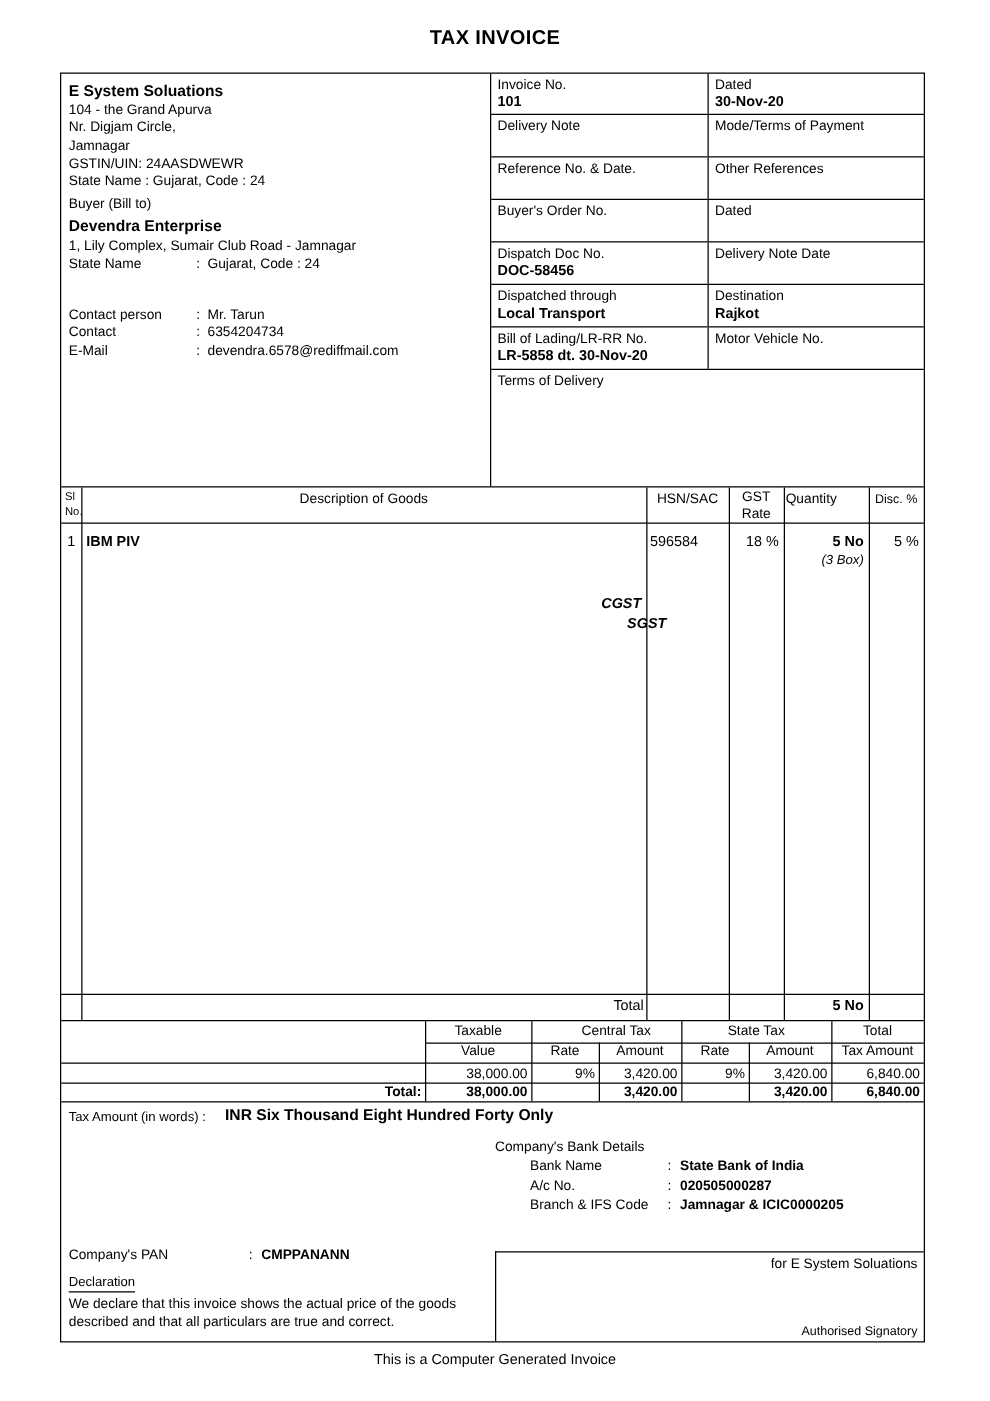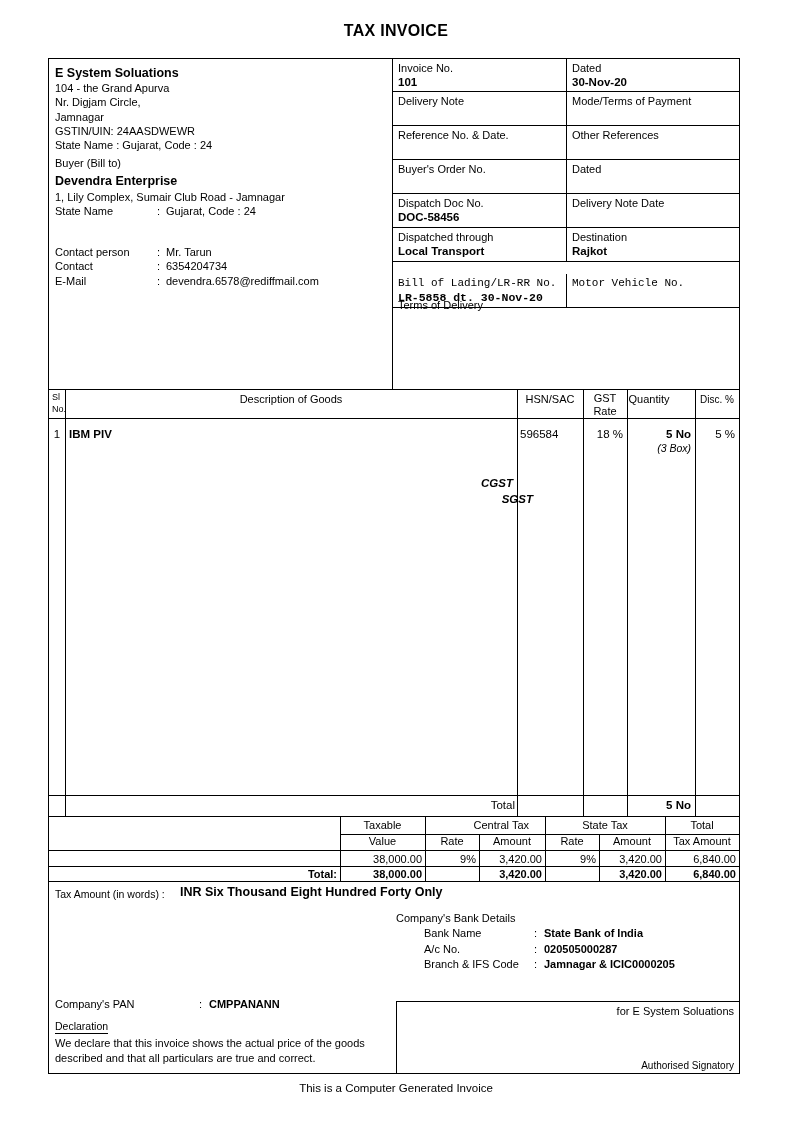--- a/index.html
+++ b/index.html
@@ -343,21 +343,21 @@
           <div class="hcell c1">
             <div class="hlabel">Dispatched through</div>
             <div class="hvalue">Local Transport</div>
           </div>
           <div class="hcell c2">
             <div class="hlabel">Destination</div>
             <div class="hvalue">Rajkot</div>
           </div>
         </div>
 
-        <div class="hrow" style="top:215px;height:34px;font-family:Liberation Mono, monospace;">
+        <div class="hrow" style="top:203px;height:34px;">
           <div class="hcell c1">
             <div class="hlabel">Bill of Lading/LR-RR No.</div>
             <div class="hvalue">LR-5858 dt. 30-Nov-20</div>
           </div>
           <div class="hcell c2">
             <div class="hlabel">Motor Vehicle No.</div>
             <div class="hvalue"></div>
           </div>
         </div>
 
@@ -416,21 +416,21 @@
 
       <div class="ts-vline" style="left:291px;top:0;height:64px;"></div>
       <div class="ts-vline" style="left:376px;top:0;height:64px;"></div>
       <div class="ts-vline" style="left:430px;top:17px;height:47px;"></div>
       <div class="ts-vline" style="left:496px;top:0;height:64px;"></div>
       <div class="ts-vline" style="left:550px;top:17px;height:47px;"></div>
       <div class="ts-vline" style="left:616px;top:0;height:64px;"></div>
 
       <div class="ts-txt center" style="left:291px;top:1px;width:85px;">Taxable</div>
       <div class="ts-txt center" style="left:291px;top:17px;width:85px;">Value</div>
-      <div class="ts-txt center" style="left:360px;top:1px;width:120px;text-align:right;">Central Tax</div>
+      <div class="ts-txt center" style="left:384px;top:1px;width:120px;">Central Tax</div>
       <div class="ts-txt center" style="left:376px;top:17px;width:54px;">Rate</div>
       <div class="ts-txt center" style="left:430px;top:17px;width:66px;">Amount</div>
       <div class="ts-txt center" style="left:496px;top:1px;width:120px;">State Tax</div>
       <div class="ts-txt center" style="left:496px;top:17px;width:54px;">Rate</div>
       <div class="ts-txt center" style="left:550px;top:17px;width:66px;">Amount</div>
       <div class="ts-txt center" style="left:616px;top:1px;width:74px;">Total</div>
       <div class="ts-txt center" style="left:616px;top:17px;width:74px;">Tax Amount</div>
 
       <div class="ts-txt right" style="left:291px;top:35px;width:82px;">38,000.00</div>
       <div class="ts-txt right" style="left:376px;top:35px;width:51px;">9%</div>

